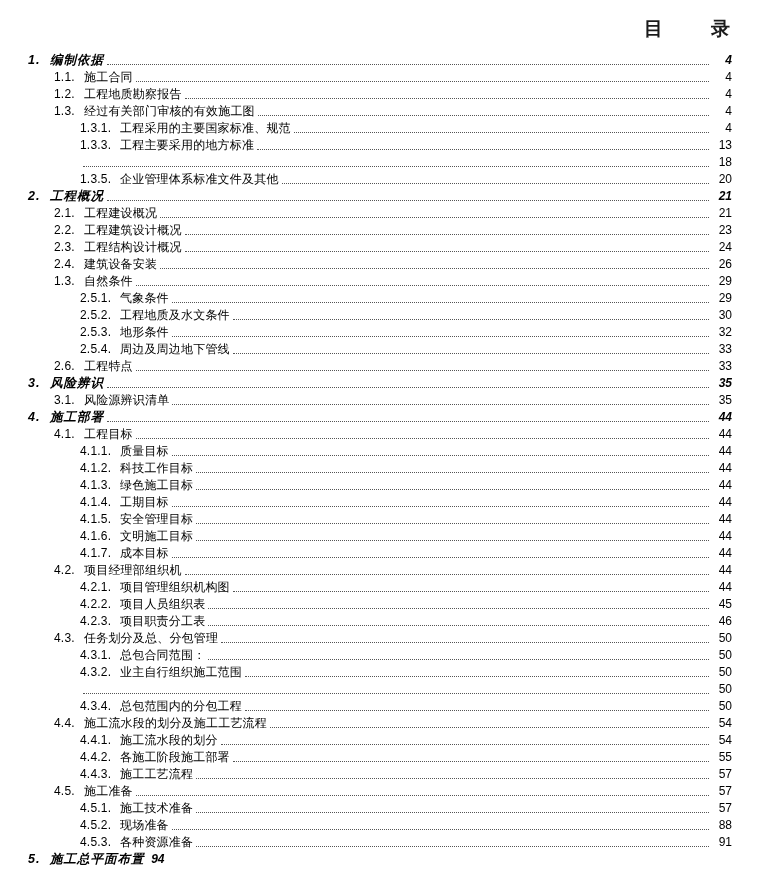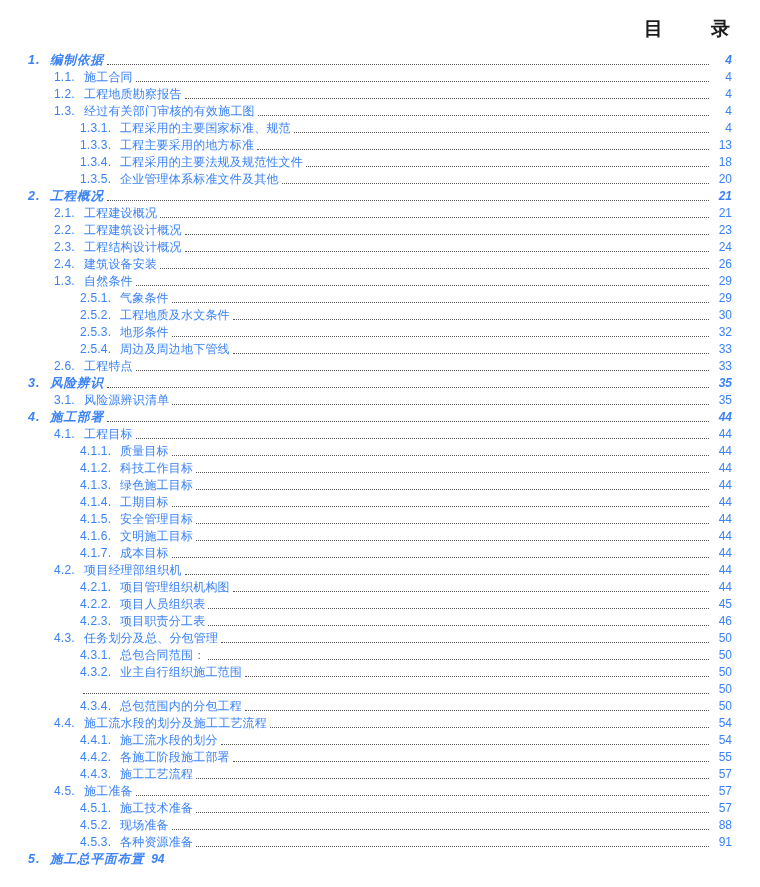--- a/index.html
+++ b/index.html
@@ -37,21 +37,21 @@
     margin: 0;
     padding: 0;
     list-style: none;
   }
   .toc-row {
     display: flex;
     align-items: flex-end;
     font-size: 12px;
     line-height: 17px;
     height: 17px;
-    color: #3b82f6;
+    color: #000000;
     white-space: nowrap;
   }
   .toc-row .label {
     flex: 0 0 auto;
     display: inline-block;
   }
   .toc-row .dots {
     flex: 1 1 auto;
     border-bottom: 1px dotted #555;
     margin: 0 3px 4px 3px;
@@ -121,21 +121,20 @@
         <span class="label"><span class="num">1.3.1.</span><span>工程采用的主要国家标准、规范</span></span>
         <span class="dots"></span>
         <span class="pageno">4</span>
       </li>
       <li class="toc-row lvl3">
         <span class="label"><span class="num">1.3.3.</span><span>工程主要采用的地方标准</span></span>
         <span class="dots"></span>
         <span class="pageno">13</span>
       </li>
       <li class="toc-row lvl3">
-        <span class="label"><span class="num">1.3.4.</span><span>工程采用的主要法规及规范性文件</span></span>
         <span class="dots"></span>
         <span class="pageno">18</span>
       </li>
       <li class="toc-row lvl3">
         <span class="label"><span class="num">1.3.5.</span><span>企业管理体系标准文件及其他</span></span>
         <span class="dots"></span>
         <span class="pageno">20</span>
       </li>
       <li class="toc-row lvl1">
         <span class="label"><span class="num">2.</span><span>工程概况</span></span>

